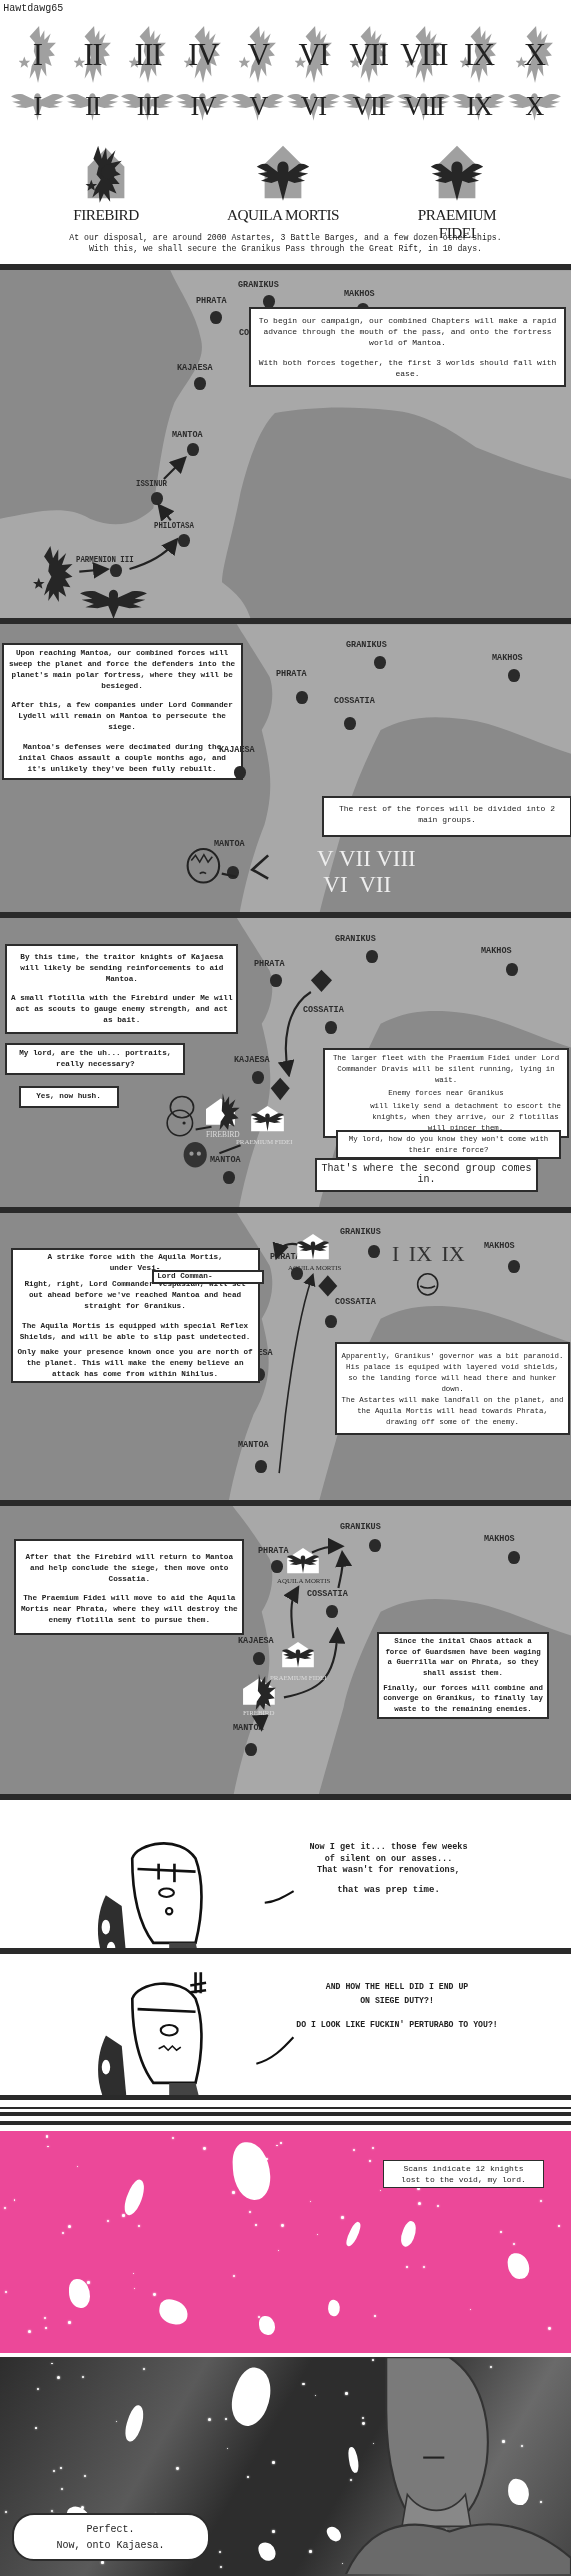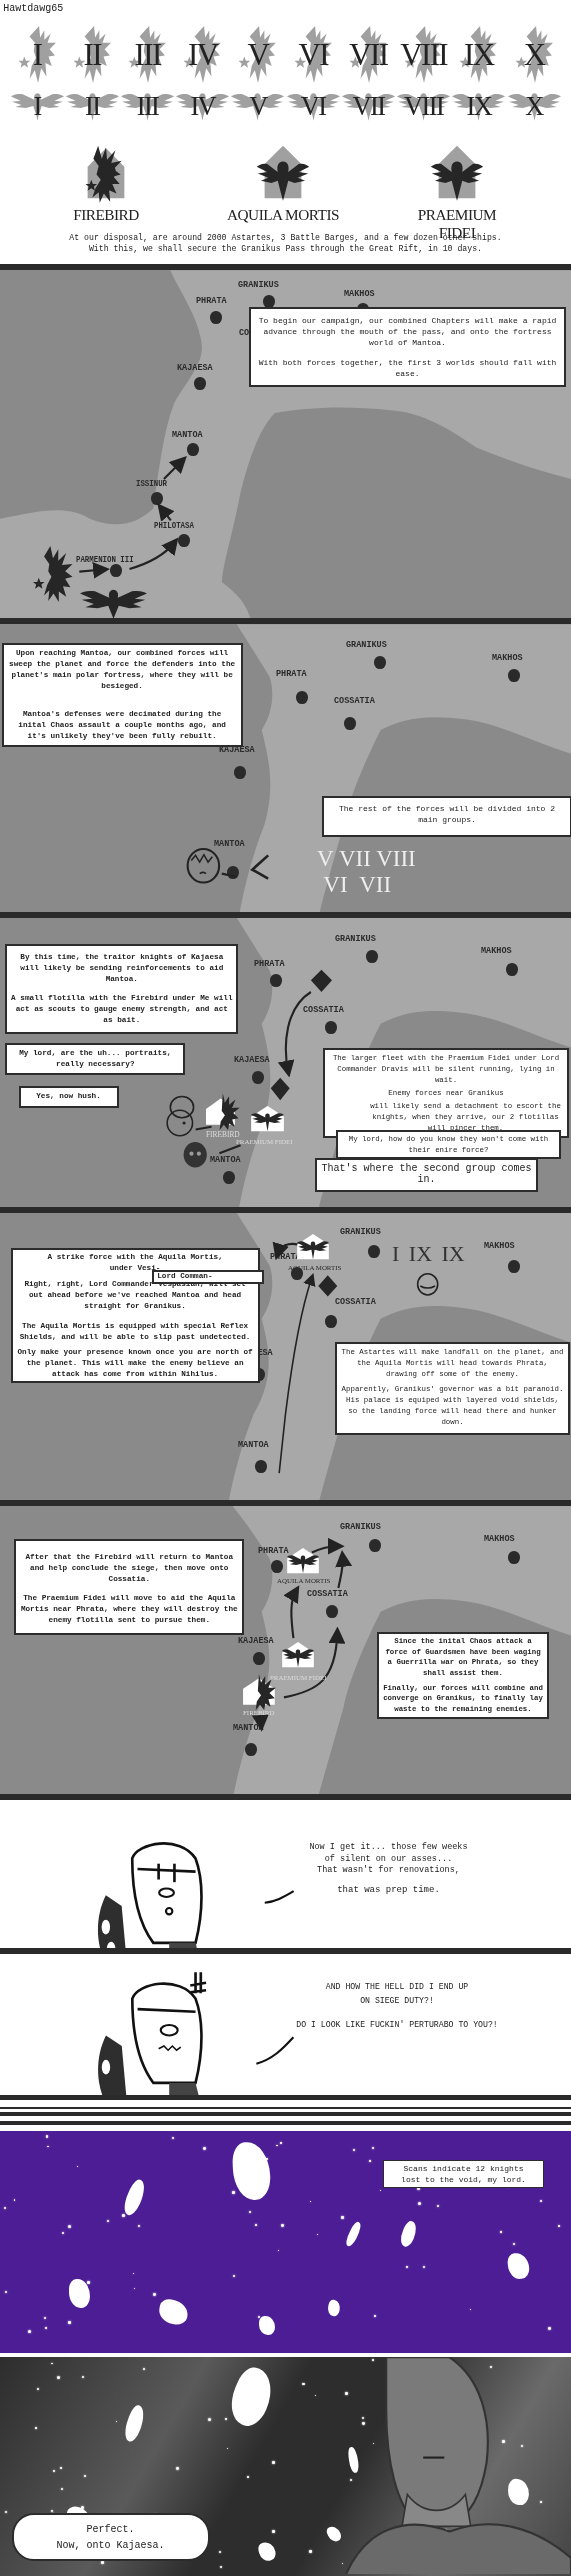--- a/index.html
+++ b/index.html
@@ -30,24 +30,24 @@
   .panel.map svg.bg { position: absolute; left: 0; top: 0; }
   .planet-label { position: absolute; font-family: "Liberation Mono", monospace; font-weight: bold; color: #2b2b2b; font-size: 8.5px; transform: scaleY(1.15); }
   .dot { position: absolute; width: 11.6px; height: 12.7px; background: #2a2a2a; border-radius: 50%; }
   .box { position: absolute; background: #fff; border: 2.6px solid #2c2c2c; text-align: center; color: #222; font-family: "Liberation Mono", monospace; }
   .box p { margin: 0; }
   .box .gap { height: 8.5px; }
 
   .ship-label { position: absolute; font-family: "Liberation Serif", serif; color: #2a2a2a; }
   .ship-label.light { color: #ddd; }
 
-  .comic { position: absolute; left: 0; width: 571px; background: #fff; border-top: 6.3px solid #2a2a2a; overflow: hidden; }
+  .comic { position: absolute; left: 0; width: 571px; background: #fff; border-top: 6.3px solid #2a2a2a; overflow: hidden; font-weight: bold; }
   .speech { position: absolute; text-align: center; font-family: "Liberation Mono", monospace; color: #222; }
 
-  .space { position: absolute; left: 0; width: 571px; background: #4c1d95; overflow: hidden; }
+  .space { position: absolute; left: 0; width: 571px; background: #ec4899; overflow: hidden; }
   .star { position: absolute; width: 2.6px; height: 2.6px; border-radius: 50%; background: #fff; box-shadow: 0 0 2.1px #fff; }
   .debris { position: absolute; background: #fff; }
   .stripes div { position: absolute; left: 0; width: 571px; background: #2a2a2a; }
 </style>
 </head>
 <body>
 
 <div class="abs author">Hawtdawg65</div>
 
 <div class="numrow row1" id="row1">
@@ -276,20 +276,21 @@
   </div>
 </div>
 
 <div class="panel map" style="top:618px;height:299px;">
   <svg class="bg" width="571" height="299" viewBox="0 0 1080 565">
     <path d="M448 0 L1080 0 L1080 245 C1000 220 950 190 880 180 C800 170 760 180 720 200 C690 260 660 330 650 380 C630 450 610 520 600 565 L450 565 C460 500 480 430 500 380 C520 310 510 260 495 200 C515 170 520 130 510 100 C480 50 460 20 448 0 Z" fill="#a8a8a8"></path>
   </svg>
   <div class="box" style="left:1.6px;top:18.5px;width:241px;padding:3.2px 4.2px;font-size:7.7px;line-height:11px;font-weight:bold;">
     <p>Upon reaching Mantoa, our combined forces will sweep the planet and force the defenders into the planet's main polar fortress, where they will be besieged.</p>
     <div class="gap"></div>
+    <p>After this, a few companies under Lord Commander Lydell will remain on Mantoa to persecute the siege.</p>
     <div class="gap"></div>
     <p>Mantoa's defenses were decimated during the inital Chaos assault a couple months ago, and it's unlikely they've been fully rebuilt.</p>
   </div>
   <div class="planet-label" style="left:346px;top:16px;">GRANIKUS</div>
   <div class="dot" style="left:374px;top:32px;"></div>
   <div class="planet-label" style="left:492px;top:29px;">MAKHOS</div>
   <div class="dot" style="left:508px;top:45px;"></div>
   <div class="planet-label" style="left:276px;top:45px;">PHRATA</div>
   <div class="dot" style="left:296px;top:67px;"></div>
   <div class="planet-label" style="left:334px;top:72px;">COSSATIA</div>
@@ -440,22 +441,22 @@
     <p>under Vesi-</p>
     <p style="margin-top:5.3px;">Right, right, Lord Commander Vespasian, will set out ahead before we've reached Mantoa and head straight for Granikus.</p>
     <div class="gap"></div>
     <p>The Aquila Mortis is equipped with special Reflex Shields, and will be able to slip past undetected.</p>
     <p style="margin-top:4.2px;">Only make your presence known once you are north of the planet. This will make the enemy believe an attack has come from within Nihilus.</p>
   </div>
   <div class="box" style="left:152px;top:57px;width:112px;height:13.7px;padding:0 3.2px;border-width:2.1px;font-size:7.7px;line-height:9.5px;text-align:left;font-weight:bold;">
     <p>Lord Comman-</p>
   </div>
   <div class="box" style="left:335px;top:129px;width:235px;padding:3.2px 3.2px 4.2px;font-size:7.4px;line-height:11px;">
+    <p style="margin-top:4.2px;">Apparently, Granikus' governor was a bit paranoid. His palace is equiped with layered void shields, so the landing force will head there and hunker down.</p>
     <p>The Astartes will make landfall on the planet, and the Aquila Mortis will head towards Phrata, drawing off some of the enemy.</p>
-    <p style="margin-top:4.2px;">Apparently, Granikus' governor was a bit paranoid. His palace is equiped with layered void shields, so the landing force will head there and hunker down.</p>
   </div>
 </div>
 
 <div class="panel map" style="top:1500px;height:294px;">
   <svg class="bg" width="571" height="294" viewBox="0 0 1080 556">
     <path d="M440 0 L1080 0 L1080 245 C1000 220 950 190 880 180 C800 170 760 180 720 200 C690 260 660 330 650 380 C630 450 610 520 600 556 L440 556 C450 500 470 430 490 380 C520 310 510 260 495 200 C515 170 520 130 510 100 C480 50 455 20 440 0 Z" fill="#a8a8a8"></path>
   </svg>
   <div class="box" style="left:14.3px;top:33px;width:230px;padding:2.1px 3.2px 7.4px;font-size:7.7px;line-height:11px;font-weight:bold;">
     <div class="gap"></div>
     <p>After that the Firebird will return to Mantoa and help conclude the siege, then move onto Cossatia.</p>

